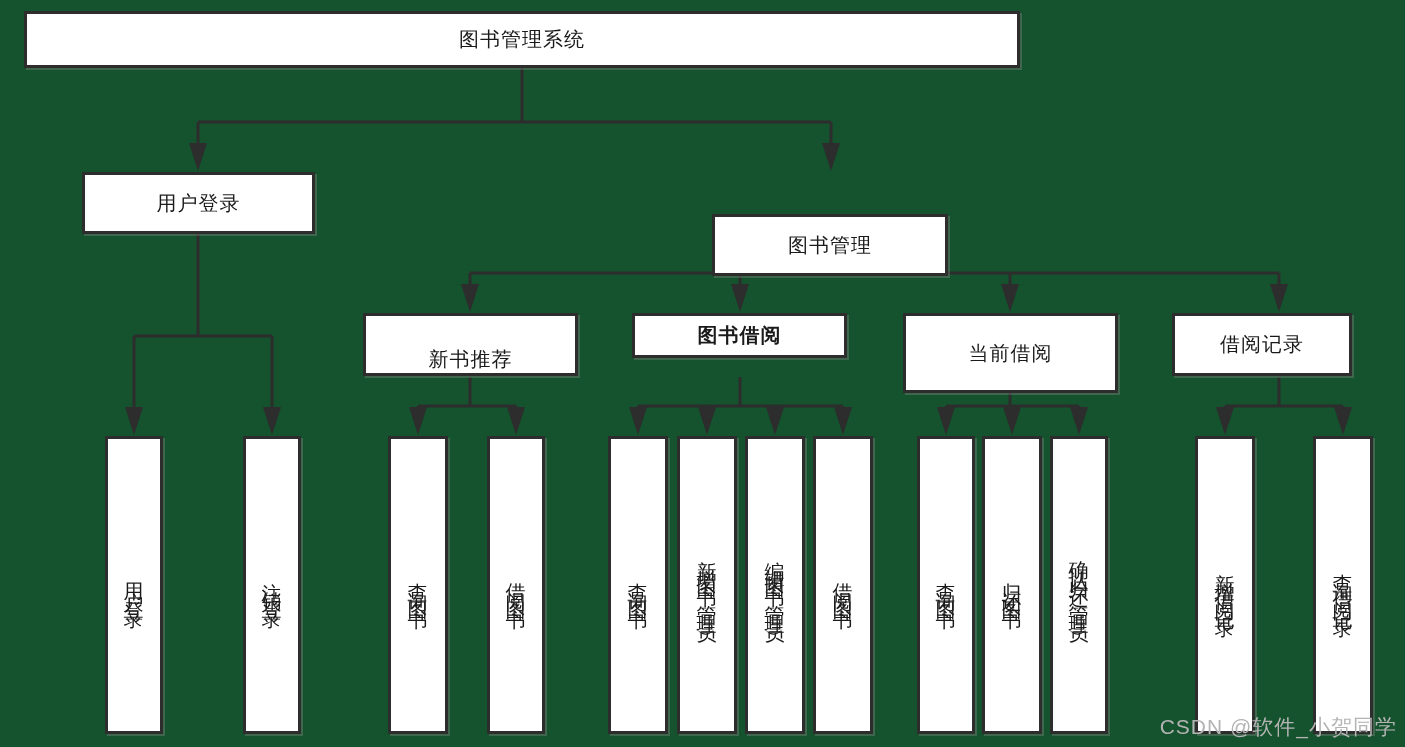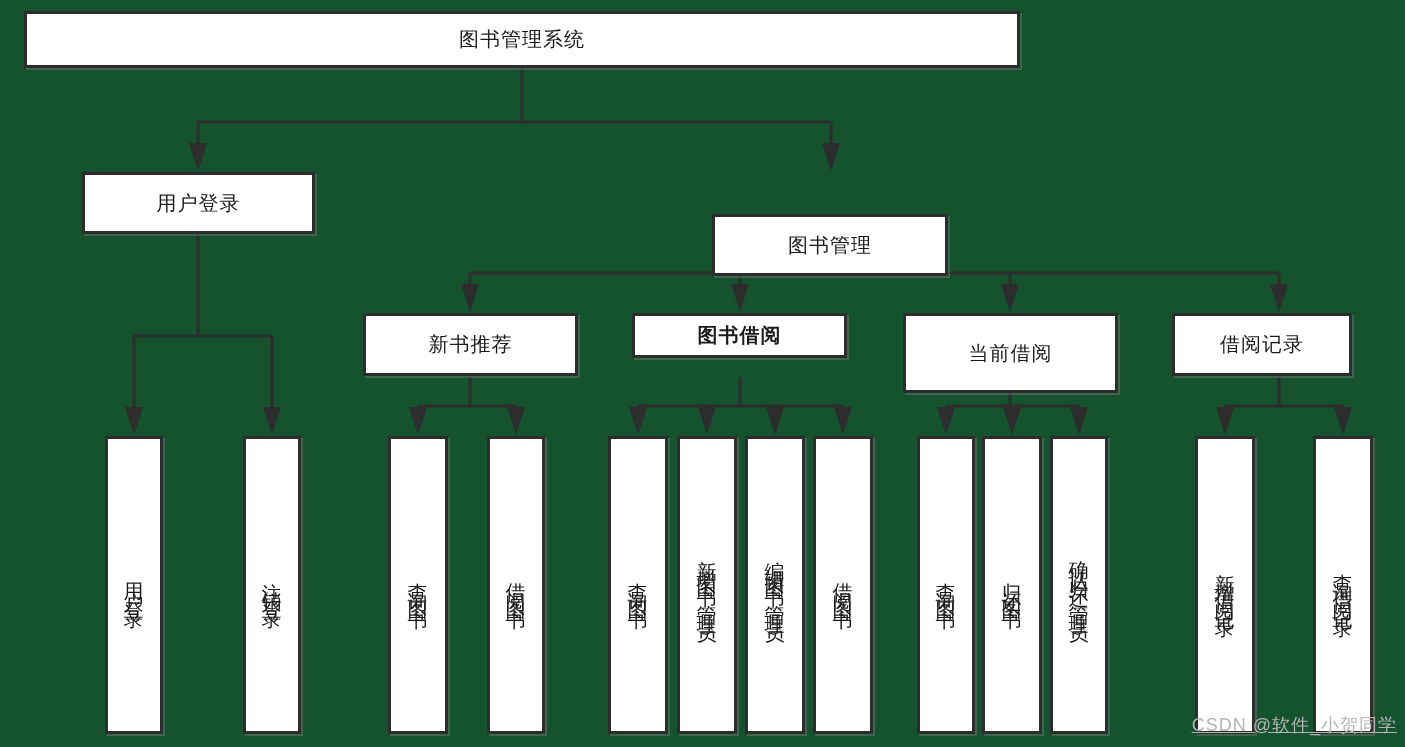--- a/index.html
+++ b/index.html
@@ -34,26 +34,25 @@
     writing-mode: vertical-lr;
     text-orientation: mixed;
     letter-spacing: 9px;
     line-height: 1;
     white-space: nowrap;
   }
   .watermark {
     position: absolute;
     top: 713px;
     right: 8px;
-    font-size: 18px;
+    font-size: 21px;
     color: #b4b4b4;
     letter-spacing: 1px;
     z-index: 2;
     white-space: nowrap;
-    text-decoration: underline;
   }
 </style>
 </head>
 <body>
 
 <div class="canvas">
 
   <svg class="connectors" width="1405" height="747" viewBox="0 0 1405 747">
     <g stroke="#2d2d2d" stroke-width="3" fill="none">
 
@@ -98,21 +97,21 @@
     <span>图书管理系统</span>
   </div>
 
   <div class="box h" style="left:82px; top:172px; width:233px; height:62px;">
     <span>用户登录</span>
   </div>
   <div class="box h" style="left:712px; top:172px; width:236px; height:62px;margin-top:42px;">
     <span>图书管理</span>
   </div>
 
-  <div class="box h" style="left:363px; top:313px; width:215px; height:63px;">
+  <div class="box h" style="left:363px; top:313px; width:215px; height:63px;align-items:flex-end;">
     <span>新书推荐</span>
   </div>
   <div class="box h" style="left:632px; top:313px; width:215px; height:45px;font-weight:bold;">
     <span>图书借阅</span>
   </div>
   <div class="box h" style="left:903px; top:313px; width:215px; height:80px;">
     <span>当前借阅</span>
   </div>
   <div class="box h" style="left:1172px; top:313px; width:180px; height:63px;">
     <span>借阅记录</span>

